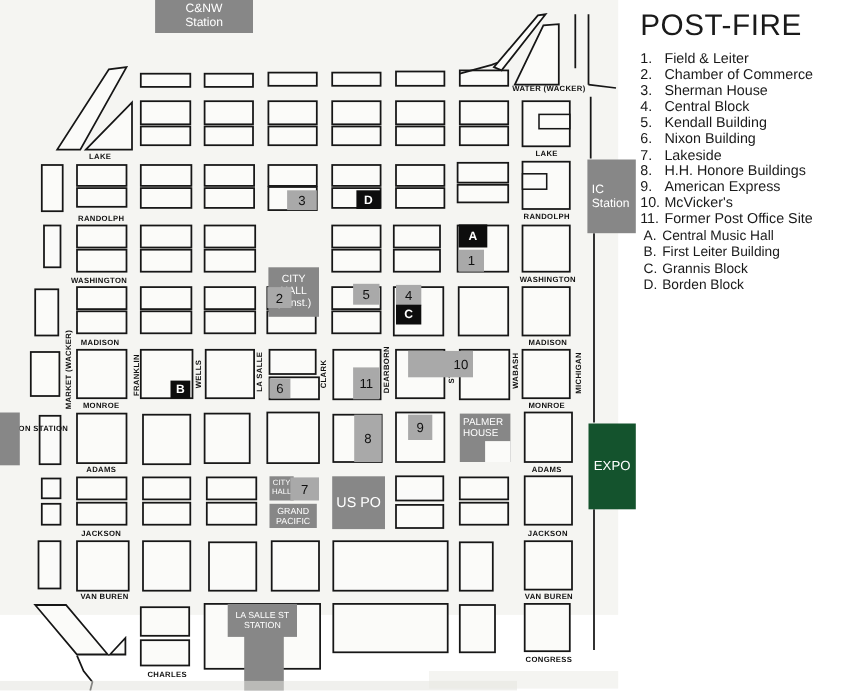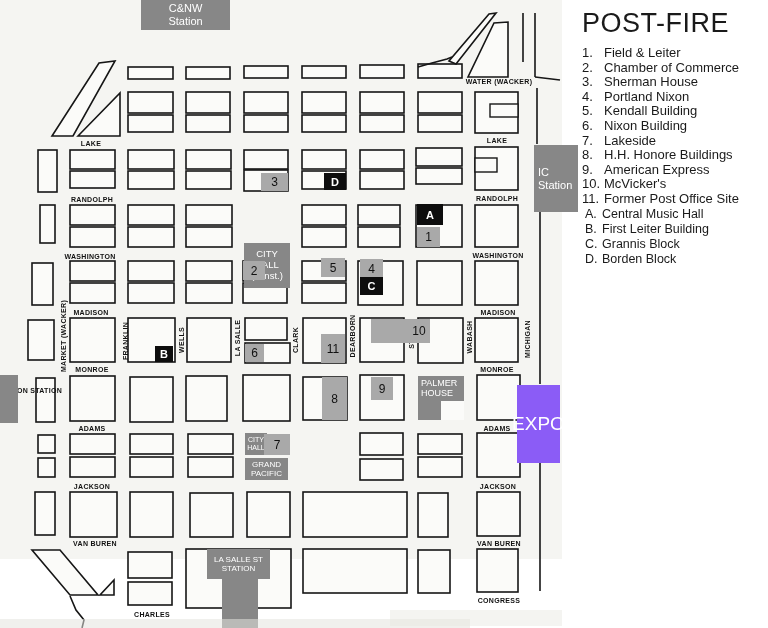--- a/index.html
+++ b/index.html
@@ -185,26 +185,27 @@
       <div class="vlabel" style="left: 295px; top: 340px;">CLARK</div>
       <div class="vlabel" style="left: 352px; top: 336px;">DEARBORN</div>
       <div class="vlabel" style="left: 411px; top: 337px;">STATE</div>
       <div class="vlabel" style="left: 469px; top: 337px;">WABASH</div>
       <div class="vlabel" style="left: 527px; top: 339px;">MICHIGAN</div>
       <div class="station center" style="left: 141px; top: 0px; width: 89px; height: 30px; background: rgb(135, 135, 135); font-size: 11px;">C&amp;NW
 Station</div>
       <div class="station left" style="left: 534px; top: 145px; width: 44px; height: 67px; background: rgb(135, 135, 135); font-size: 11px;">IC
 Station</div>
       <div class="station center" style="left: 0px; top: 375px; width: 18px; height: 48px; background: rgb(135, 135, 135); font-size: 7px;"></div>
-      <div class="station center" style="left: 517px; top: 385px; width: 43px; height: 78px; background: #8b5cf6; font-size: 19px;">EXPO</div>
+      <div class="station center" style="left: 535px; top: 385px; width: 43px; height: 78px; background: #14532d; font-size: 12px;">EXPO</div>
       <div class="station center" style="left: 207px; top: 549px; width: 63px; height: 30px; background: rgb(135, 135, 135); font-size: 8px;">LA SALLE ST
 STATION</div>
       <div class="station center" style="left: 222px; top: 578px; width: 36px; height: 50px; background: rgb(135, 135, 135); font-size: 8px;"></div>
       <div class="station lefttop" style="left: 418px; top: 376px; width: 46px; height: 44px; background: rgb(135, 135, 135); font-size: 9px;">PALMER
 HOUSE</div>
+      <div class="station center" style="left: 302px; top: 433px; width: 48px; height: 48px; background: rgb(135, 135, 135); font-size: 13px;">US PO</div>
       <div class="station center" style="left: 244px; top: 203px; width: 46px; height: 45px; background: rgb(135, 135, 135); font-size: 9.5px; margin-top: 40px;">CITY
 HALL
 (const.)</div>
       <div class="station center" style="left: 245px; top: 433px; width: 22px; height: 22px; background: rgb(135, 135, 135); font-size: 7px;">CITY
 HALL</div>
       <div class="station center" style="left: 245px; top: 458px; width: 43px; height: 22px; background: rgb(135, 135, 135); font-size: 8px;">GRAND
 PACIFIC</div>
       <div class="artifact" style="left: 441px; top: 401px; width: 23px; height: 19px; background: rgb(251, 251, 249);"></div>
       <div class="marker" style="left: 417px; top: 227px; width: 23px; height: 20px; background: rgb(169, 169, 169);">1</div>
       <div class="marker" style="left: 243px; top: 261px; width: 22px; height: 19px; background: rgb(169, 169, 169);">2</div>
@@ -234,21 +235,21 @@
         <div class="lrow">
           <span class="num">2.</span>
           <span>Chamber of Commerce</span>
         </div>
         <div class="lrow">
           <span class="num">3.</span>
           <span>Sherman House</span>
         </div>
         <div class="lrow">
           <span class="num">4.</span>
-          <span>Portland Nixon</span>
+          <span>Central Block</span>
         </div>
         <div class="lrow">
           <span class="num">5.</span>
           <span>Kendall Building</span>
         </div>
         <div class="lrow">
           <span class="num">6.</span>
           <span>Nixon Building</span>
         </div>
         <div class="lrow">

